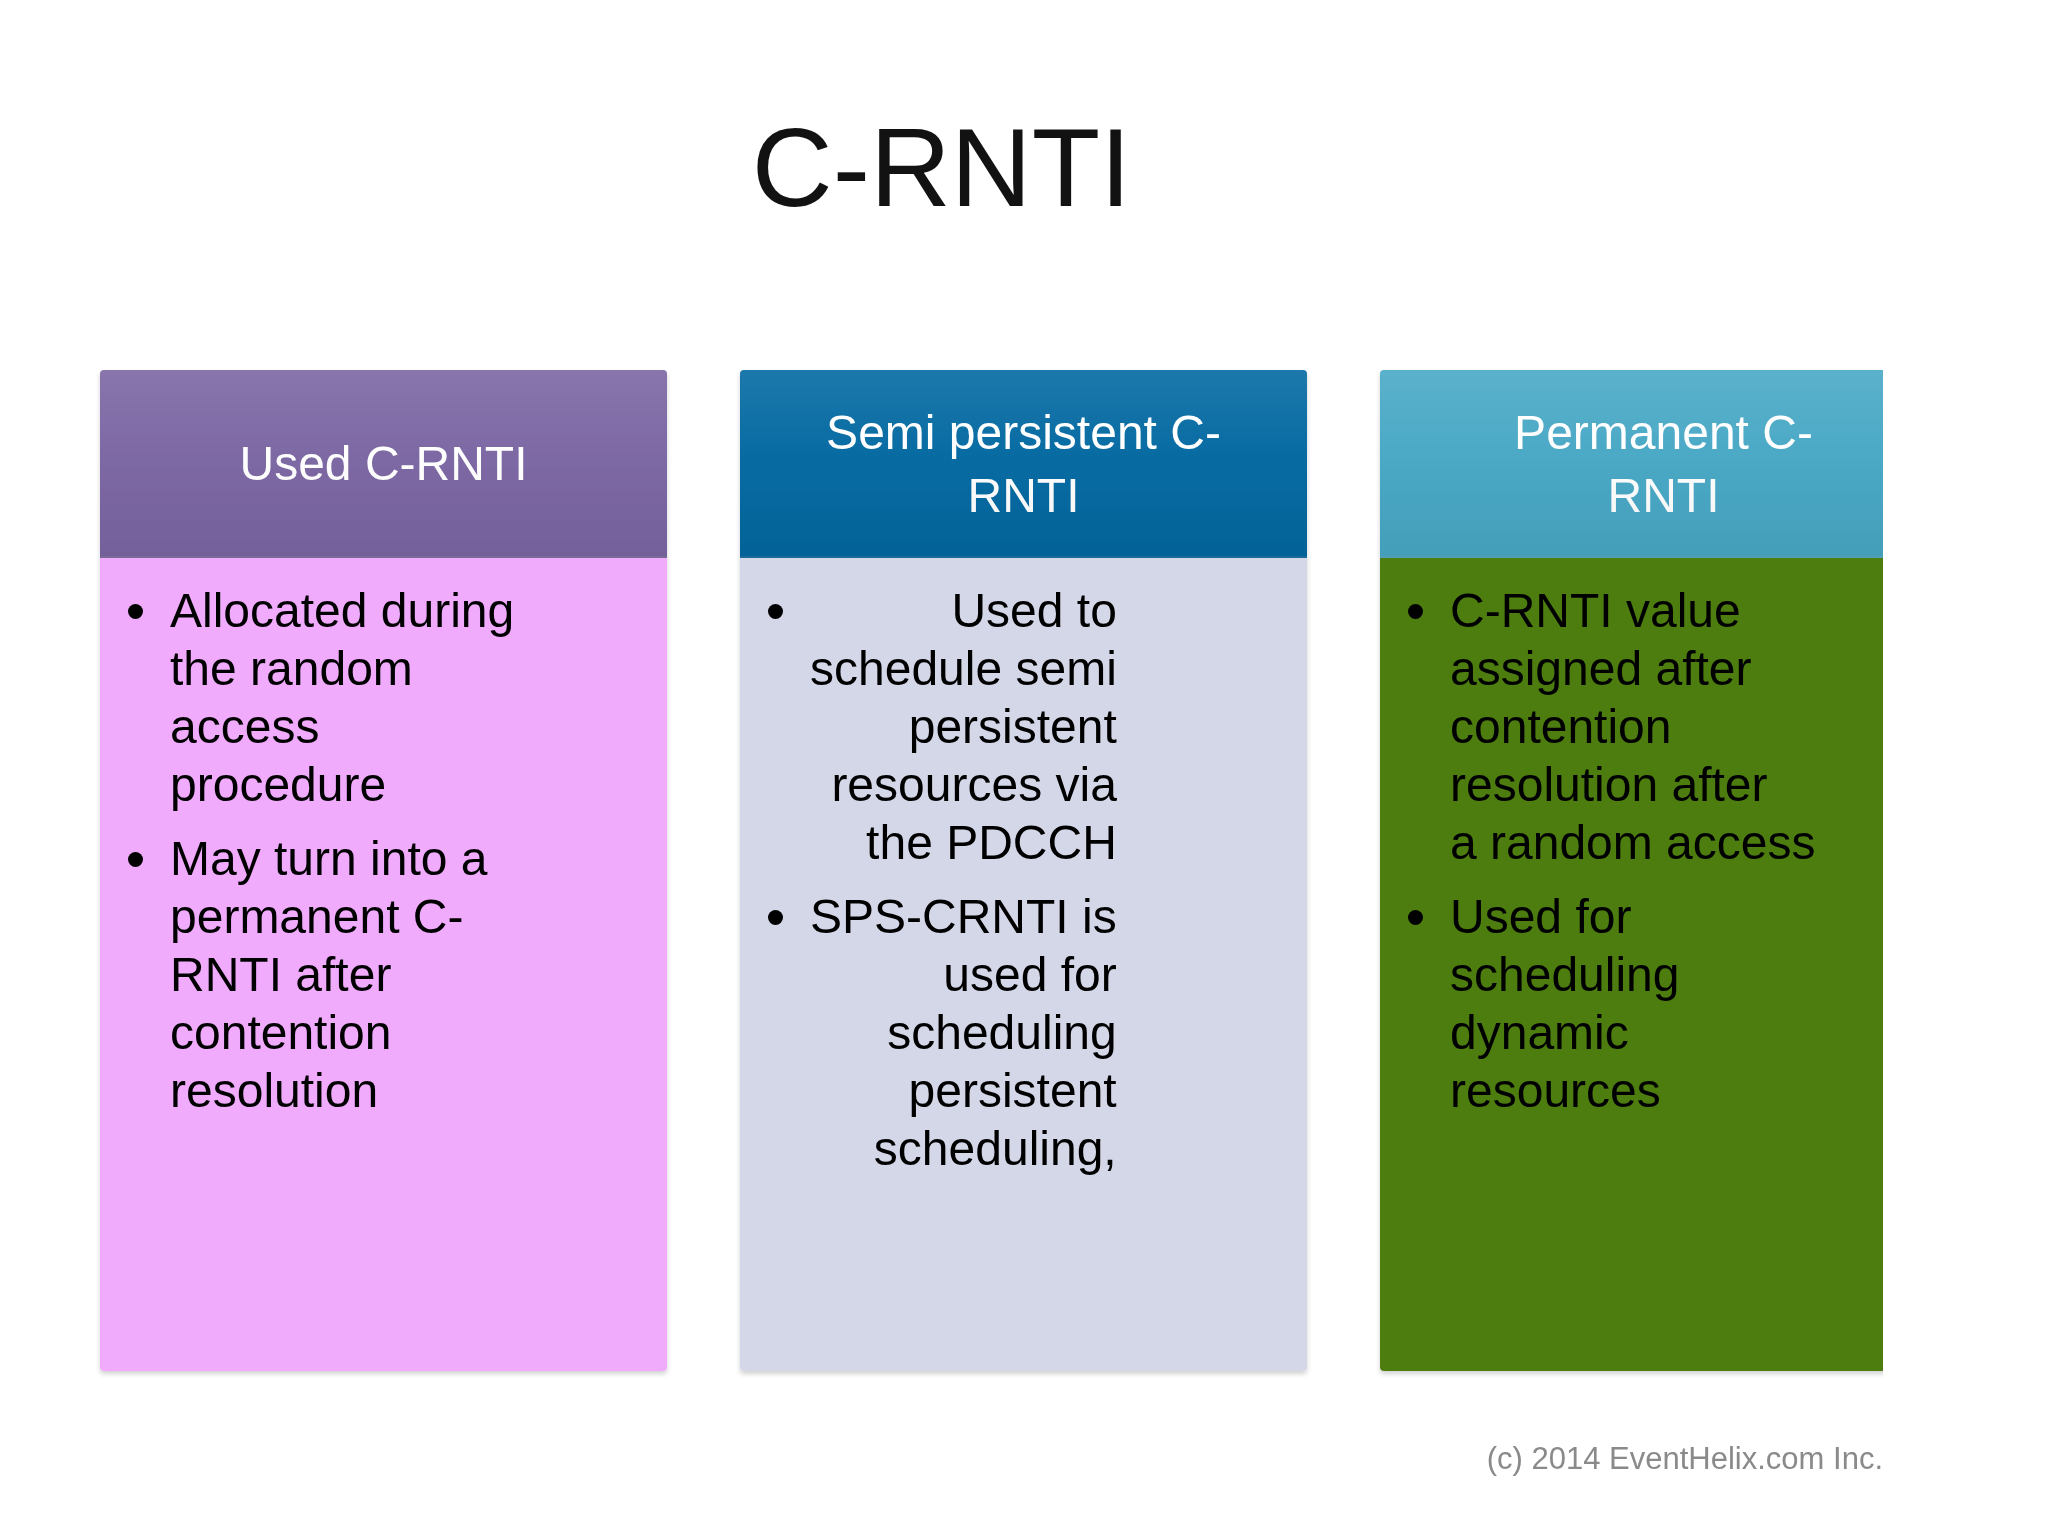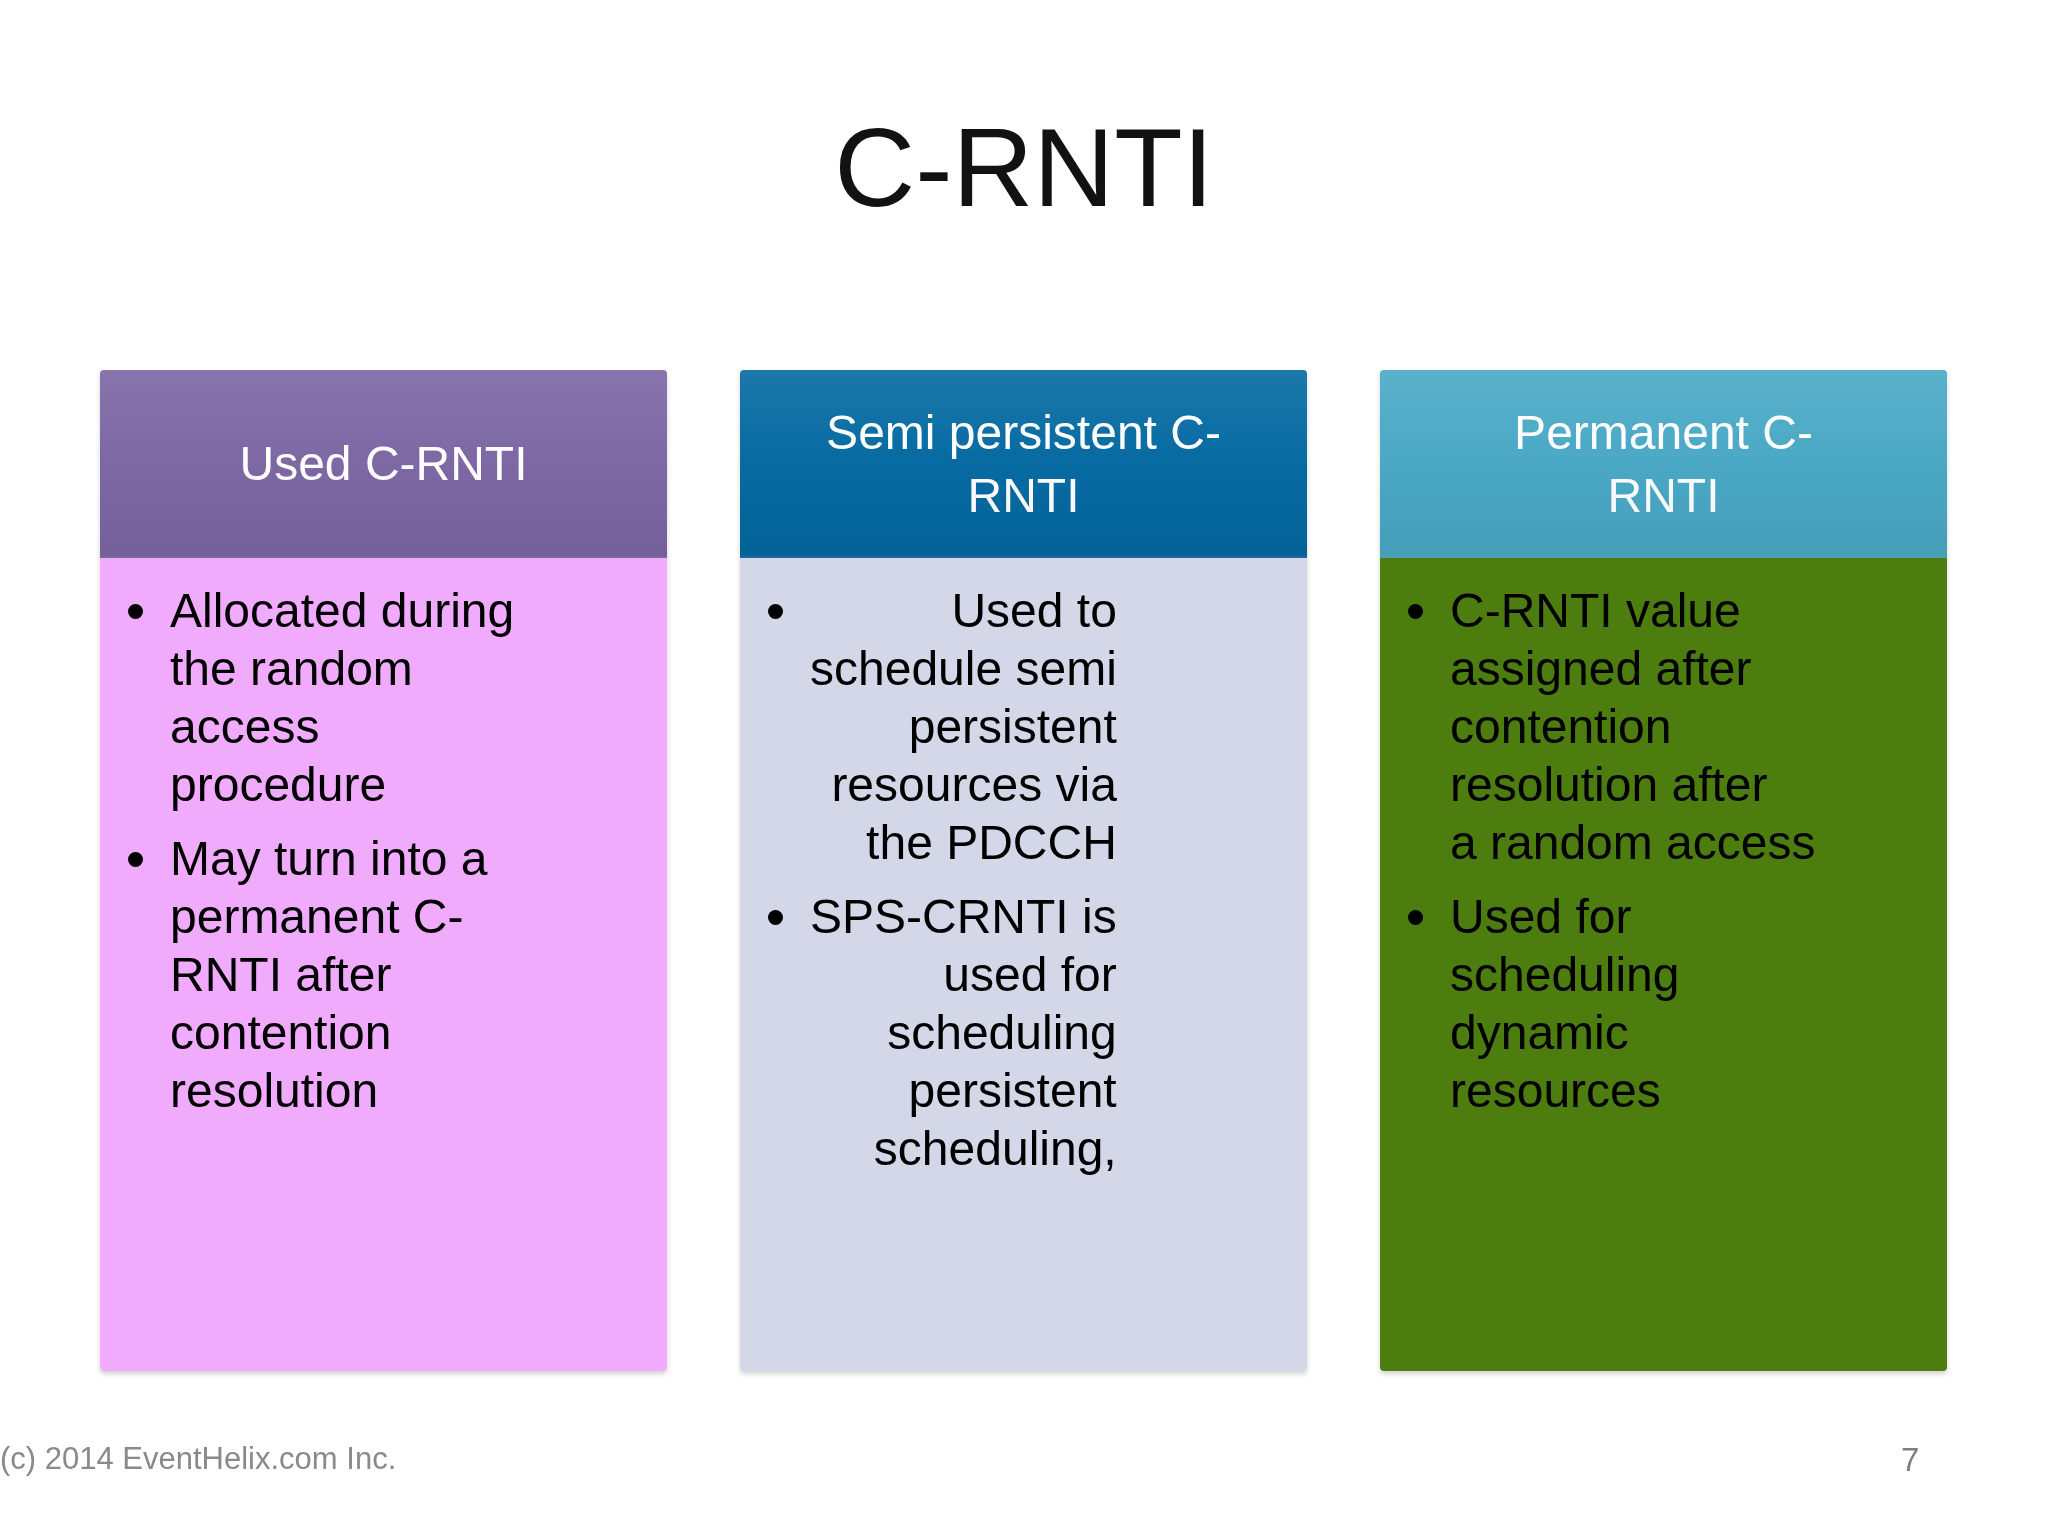--- a/index.html
+++ b/index.html
@@ -1,18 +1,18 @@
 <!DOCTYPE html>
 <html><head>
 <meta charset="utf-8">
 <style>
   html, body { margin: 0; padding: 0; background: #ffffff; }
   .slide {
     position: relative;
-    width: 2048px;
+    width: 1883px;
     height: 1536px;
     background: #ffffff;
     font-family: "Liberation Sans", sans-serif;
     overflow: hidden;
   }
   .title {
     position: absolute;
     top: 104px;
     left: 0;
     width: 100%;
@@ -88,21 +88,21 @@
     font-size: 48px;
     line-height: 58px;
     color: #000000;
     white-space: pre-line;
   }
   .footer {
     position: absolute;
     top: 1441px;
     left: 0;
     width: 100%;
-    text-align: left;
+    text-align: right;
     font-size: 31px;
     color: #8a8a8a;
   }
   .page-number {
     position: absolute;
     top: 1441px;
     left: 1901px;
     font-size: 33px;
     color: #7f7f7f;
   }

